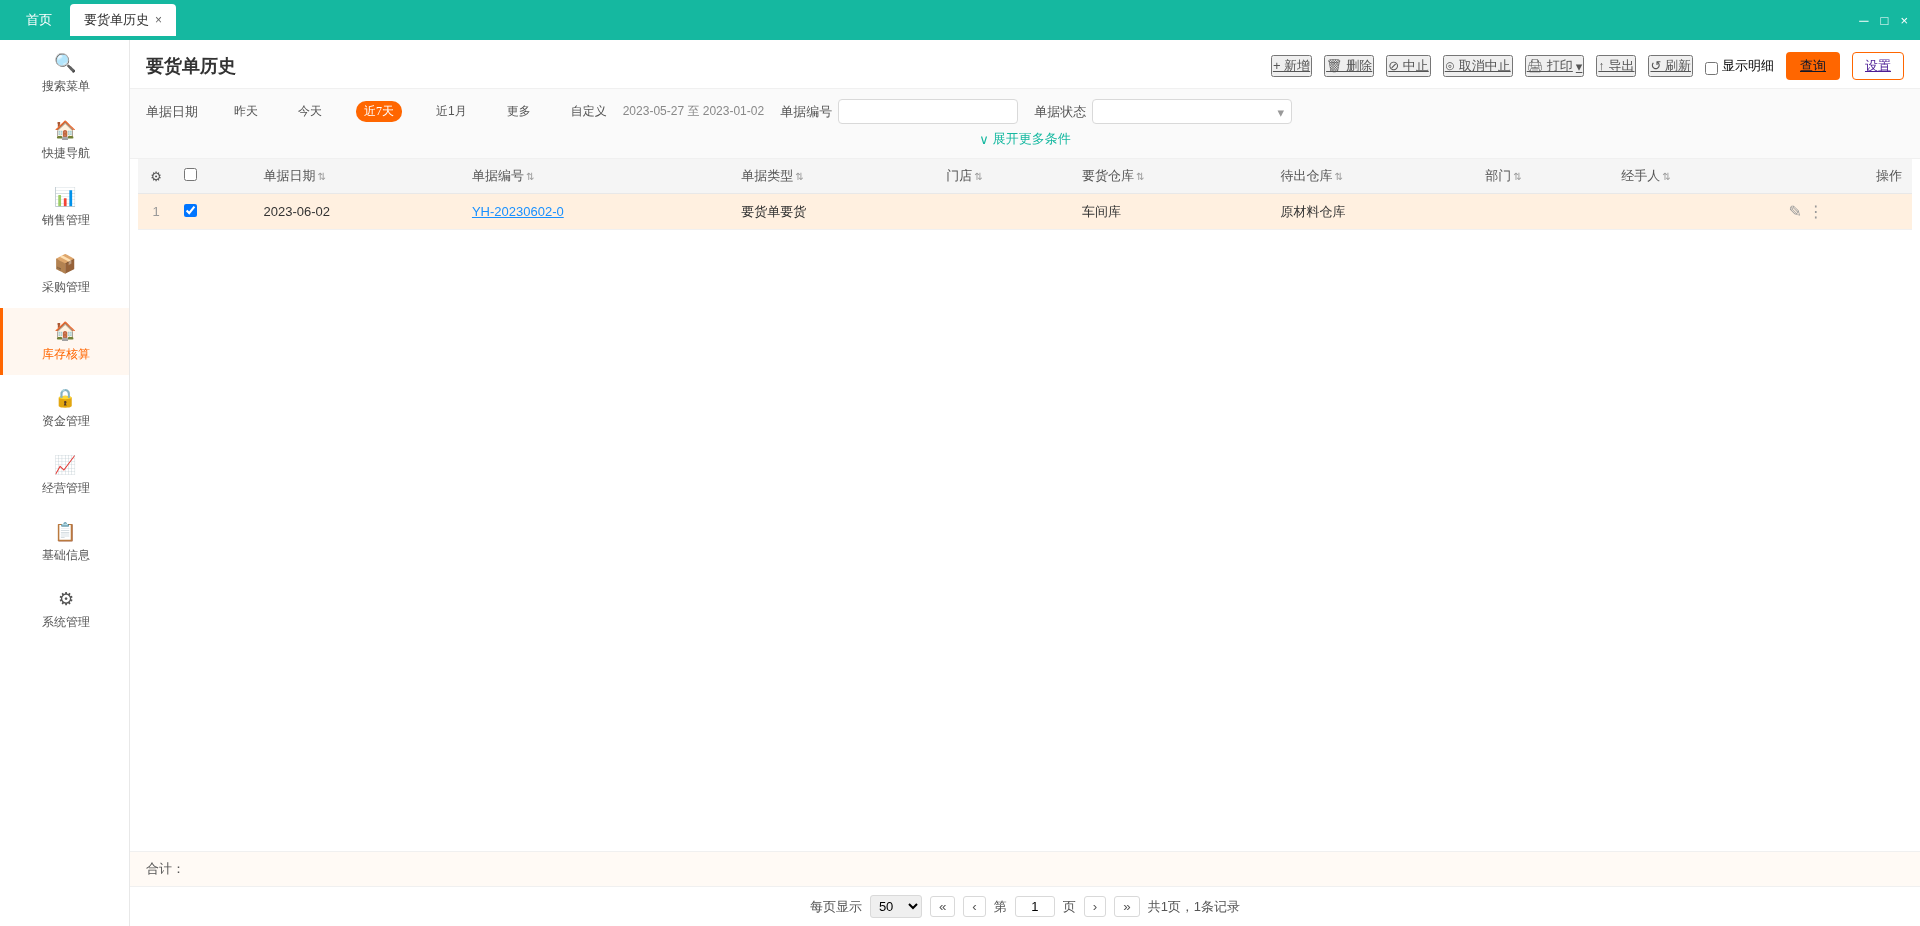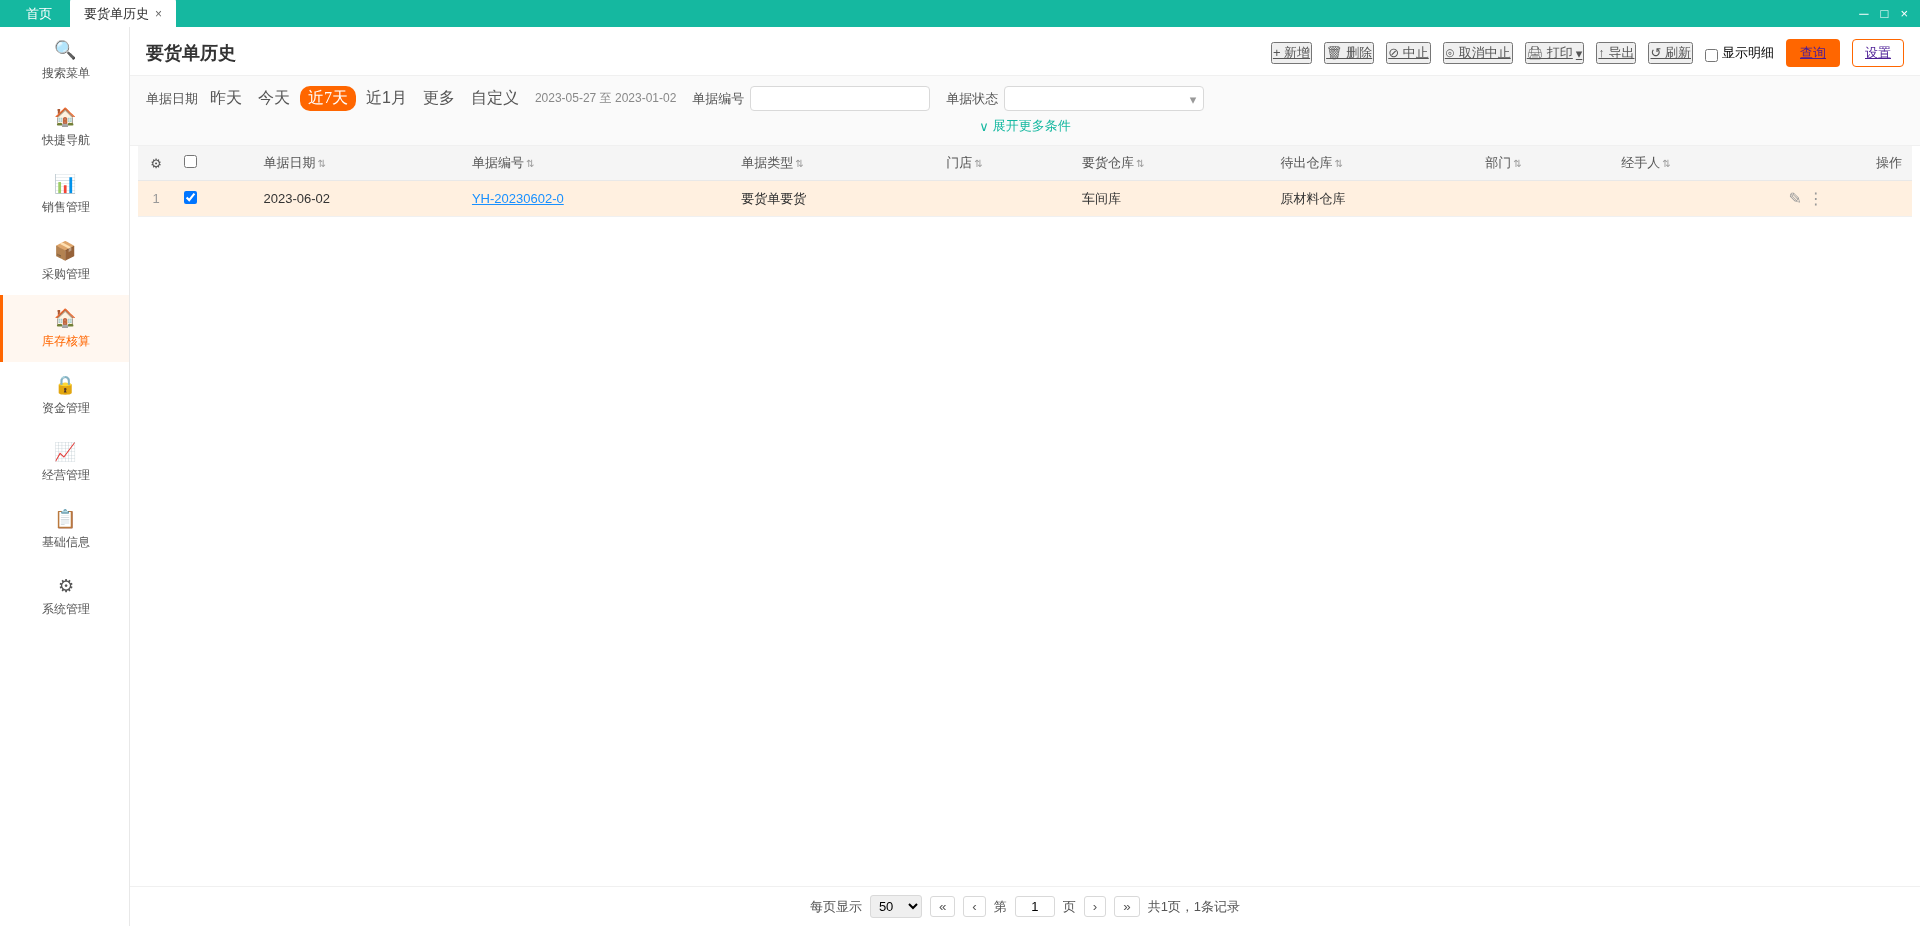--- a/index.html
+++ b/index.html
@@ -1,20 +1,20 @@
 <!DOCTYPE html>
 <html><head>
   <meta charset="utf-8">
   <style>
     * { margin: 0; padding: 0; box-sizing: border-box; }
     body { font-family: "Microsoft YaHei", Arial, sans-serif; font-size: 13px; background: #f0f2f5; display: flex; flex-direction: column; height: 926px; overflow: hidden; }
 
     
     .top-bar {
-      height: 27px;
+      height: 40px;
       background: #15b8a0;
       display: flex;
       align-items: center;
       padding: 0 12px;
       gap: 4px;
       flex-shrink: 0;
     }
     .top-bar-tab {
       height: 32px;
       padding: 0 14px;
@@ -112,21 +112,21 @@
       align-items: center;
       gap: 3px;
       font-size: 13px;
       color: #555;
       cursor: pointer;
       white-space: nowrap;
       text-decoration: underline;
     }
     .toolbar-btn.primary {
       background: #f60;
-      color: #4c1d95;
+      color: #0f172a;
       border: none;
       padding: 5px 14px;
       border-radius: 4px;
       cursor: pointer;
       align-items: flex-end;
     }
     .toolbar-btn.orange-outline {
       border: 1px solid #f60;
       color: #4c1d95;
       padding: 4px 12px;
@@ -149,25 +149,26 @@
       flex-wrap: wrap;
     }
     .filter-group {
       display: flex;
       align-items: center;
       gap: 6px;
     }
     .filter-label { color: #555; font-size: 13px; white-space: nowrap; }
     .date-filter-btns { display: flex; gap: 4px; align-items: center; }
     .date-btn {
-      font-size: 16px;
+      font-size: 12px;
       color: #555;
       cursor: pointer;
       padding: 2px 6px;
       border-radius: 3px;
+      margin-left: 24px;
     }
     .date-btn.active {
       background: #f60;
       color: #fff;
       border-radius: 10px;
       padding: 2px 8px;
       font-family: Liberation Serif, serif;
     }
     .date-range { font-size: 12px; color: #888; margin-left: 4px; }
     .filter-input {
@@ -465,20 +466,23 @@
               <div class="action-cell">
                 <span class="action-icon">✎</span>
                 <span class="action-icon">⋮</span>
               </div>
             </td>
           </tr>
         </tbody>
       </table>
     </div>
 
+    <div class="footer-summary">
+      <span>合计：</span>
+    </div>
 
     <div class="pagination">
       <span>每页显示</span>
       <select class="per-page-select">
         <option value="50">50</option>
         <option value="100">100</option>
       </select>
       <button class="pagination-btn">«</button>
       <button class="pagination-btn">‹</button>
       <span>第</span>

